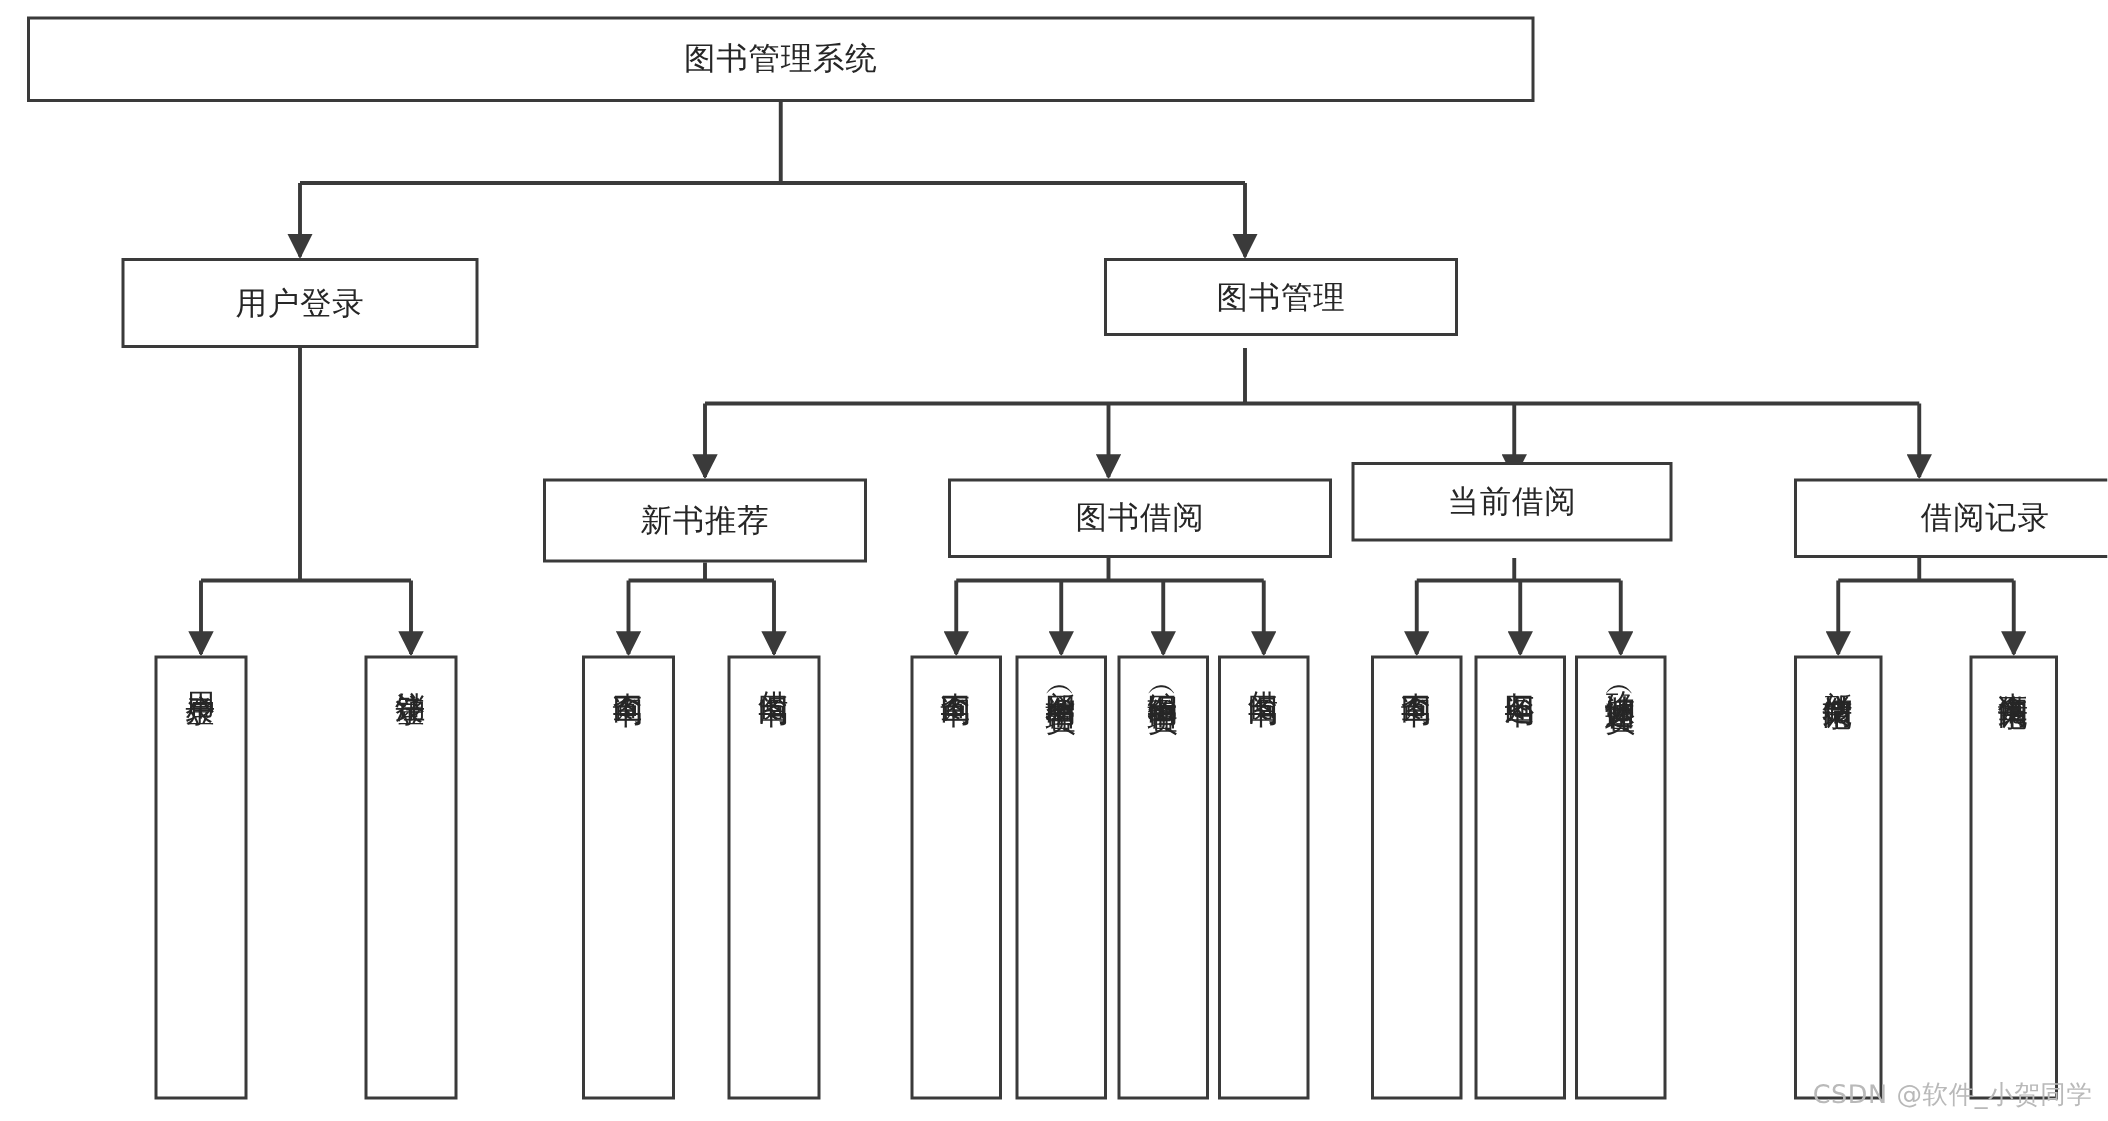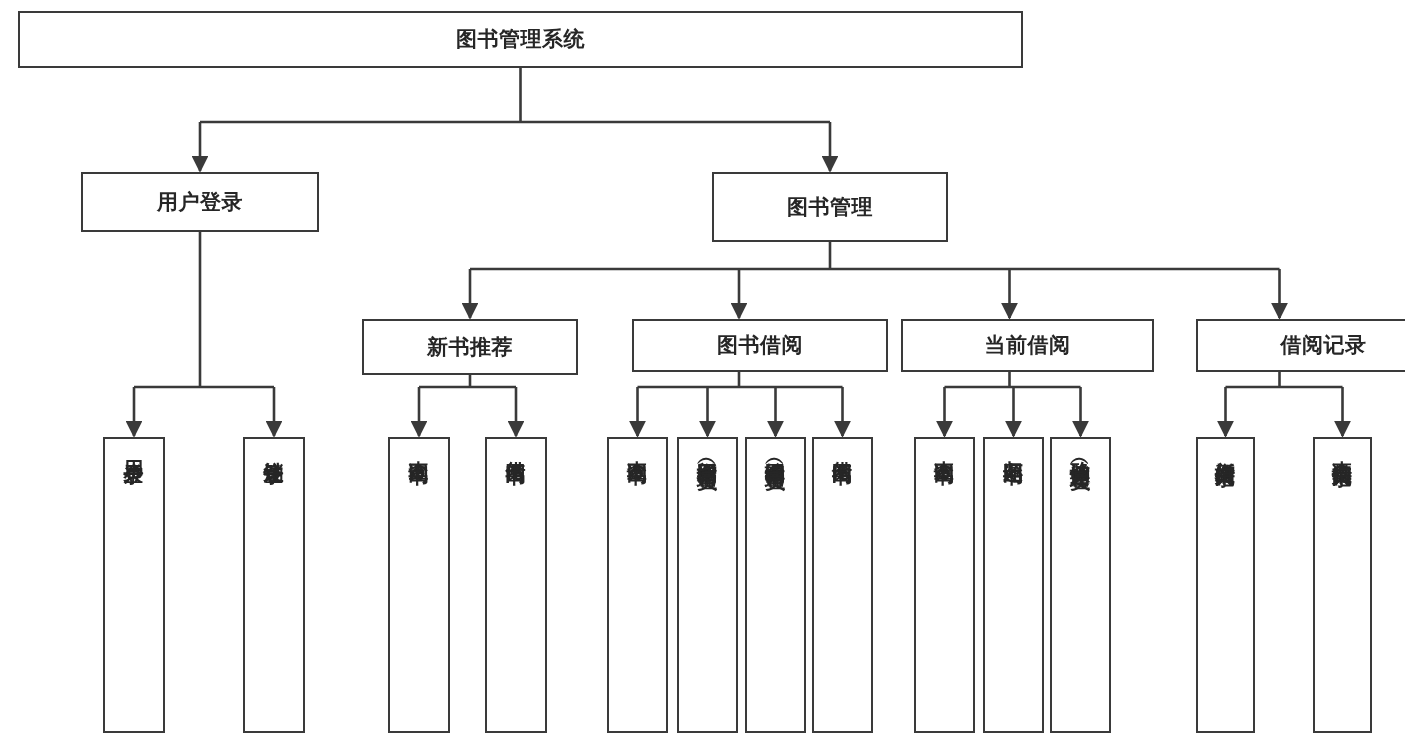--- a/index.html
+++ b/index.html
@@ -10,21 +10,20 @@
   }
   body {
     font-family: "DejaVu Sans", "Liberation Sans", sans-serif;
   }
   #diagram-canvas {
     position: relative;
     width: 1405px;
     height: 747px;
     background: #ffffff;
     overflow: hidden;
-    font-weight: bold;
   }
   #edge-layer {
     position: absolute;
     left: 0;
     top: 0;
     width: 1405px;
     height: 747px;
     pointer-events: none;
   }
   .node {
@@ -115,30 +114,30 @@
       </g>
   </svg>
 
   <div id="node-layer">
       <div class="node horiz" style="left: 18px; top: 11px; width: 1005px; height: 57px;">
         <span class="node-label">图书管理系统</span>
       </div>
       <div class="node horiz" style="left: 81px; top: 172px; width: 238px; height: 60px;">
         <span class="node-label">用户登录</span>
       </div>
-      <div class="node horiz" style="left: 712px; top: 172px; width: 236px; height: 70px;">
+      <div class="node horiz" style="left: 736px; top: 172px; width: 236px; height: 52px;">
         <span class="node-label">图书管理</span>
       </div>
       <div class="node horiz" style="left: 362px; top: 319px; width: 216px; height: 56px;">
         <span class="node-label">新书推荐</span>
       </div>
       <div class="node horiz" style="left: 632px; top: 319px; width: 256px; height: 53px;">
         <span class="node-label">图书借阅</span>
       </div>
-      <div class="node horiz" style="left: 901px; top: 319px; width: 253px; height: 53px;">
+      <div class="node horiz" style="left: 901px; top: 308px; width: 214px; height: 53px;">
         <span class="node-label">当前借阅</span>
       </div>
       <div class="node horiz" style="left: 1172px; top: 319px; width: 255px; height: 53px; margin-left: 24px;">
         <span class="node-label">借阅记录</span>
       </div>
       <div class="node vert" style="left: 103px; top: 437px; width: 62px; height: 296px;">
         <span class="node-label">用户登录</span>
       </div>
       <div class="node vert" style="left: 243px; top: 437px; width: 62px; height: 296px;">
         <span class="node-label">注销登录</span>
@@ -171,13 +170,14 @@
         <span class="node-label">确认归还（管理员）</span>
       </div>
       <div class="node vert" style="left: 1196px; top: 437px; width: 59px; height: 296px;">
         <span class="node-label">新增借阅记录</span>
       </div>
       <div class="node vert" style="left: 1313px; top: 437px; width: 59px; height: 296px;">
         <span class="node-label">查询借阅记录</span>
       </div>
     </div>
 
+  <div id="watermark">CSDN @软件_小贺同学</div>
 </div>
 
 </body></html>

